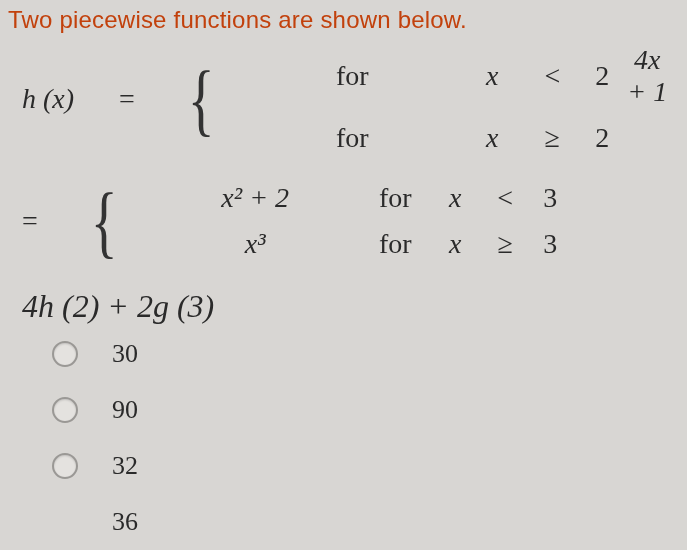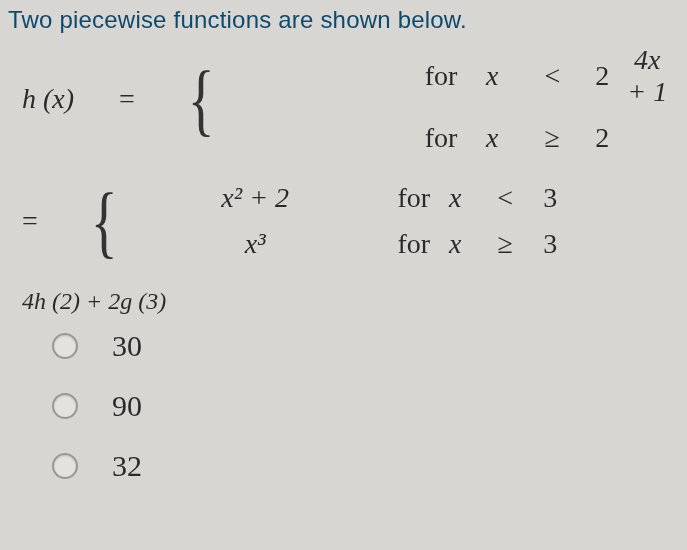--- a/index.html
+++ b/index.html
@@ -11,21 +11,21 @@
     font-family: Georgia, 'Times New Roman', serif;
     color: #2a2a2a;
     overflow: hidden;
   }
   .page {
     padding: 6px 12px 0 8px;
   }
   .heading {
     font-family: -apple-system, 'Segoe UI', Arial, sans-serif;
     font-size: 24px;
-    color: #0c4a6e;
+    color: #c2410c;
     margin: 0 0 10px 0;
     letter-spacing: 0.2px;
   }
   .func-block {
     display: flex;
     align-items: center;
     margin: 8px 0 28px 14px;
     font-size: 28px;
     gap: 17px;
   }
@@ -47,37 +47,37 @@
     color: #333;
   }
   .cases {
     display: grid;
     grid-template-columns: 210px 70px 50px 50px 40px;
     row-gap: 14px;
     align-items: center;
     font-size: 28px;
   }
   .expr { text-align: center; font-style: italic; }
-  .for  { text-align: right;  font-style: normal; }
+  .for  { text-align: center;  font-style: normal; }
   .var  { text-align: center; font-style: italic; }
   .rel  { text-align: center; font-style: normal; }
   .num  { text-align: center; font-style: normal; }
   .question {
-    font-size: 24px;
+    font-size: 32px;
     margin: 6px 0 14px 14px;
     font-style: italic;
   }
   .options {
     margin-left: 44px;
   }
   .opt {
     display: flex;
     align-items: center;
     margin: 14px 0 26px 0;
-    font-size: 30px;
+    font-size: 26px;
   }
   .radio {
     width: 22px;
     height: 22px;
     border: 2px solid #9a9895;
     border-radius: 50%;
     background: #e4e2df;
     margin-right: 34px;
     box-shadow: inset 0 1px 2px rgba(0,0,0,0.15);
   }
@@ -133,14 +133,18 @@
       <span>30</span>
     </div>
     <div class="opt">
       <span class="radio"></span>
       <span>90</span>
     </div>
     <div class="opt">
       <span class="radio"></span>
       <span>32</span>
     </div>
+    <div class="opt">
+      <span class="radio hidden"></span>
+      <span>36</span>
+    </div>
   </div>
 </div>
 
 </body></html>

